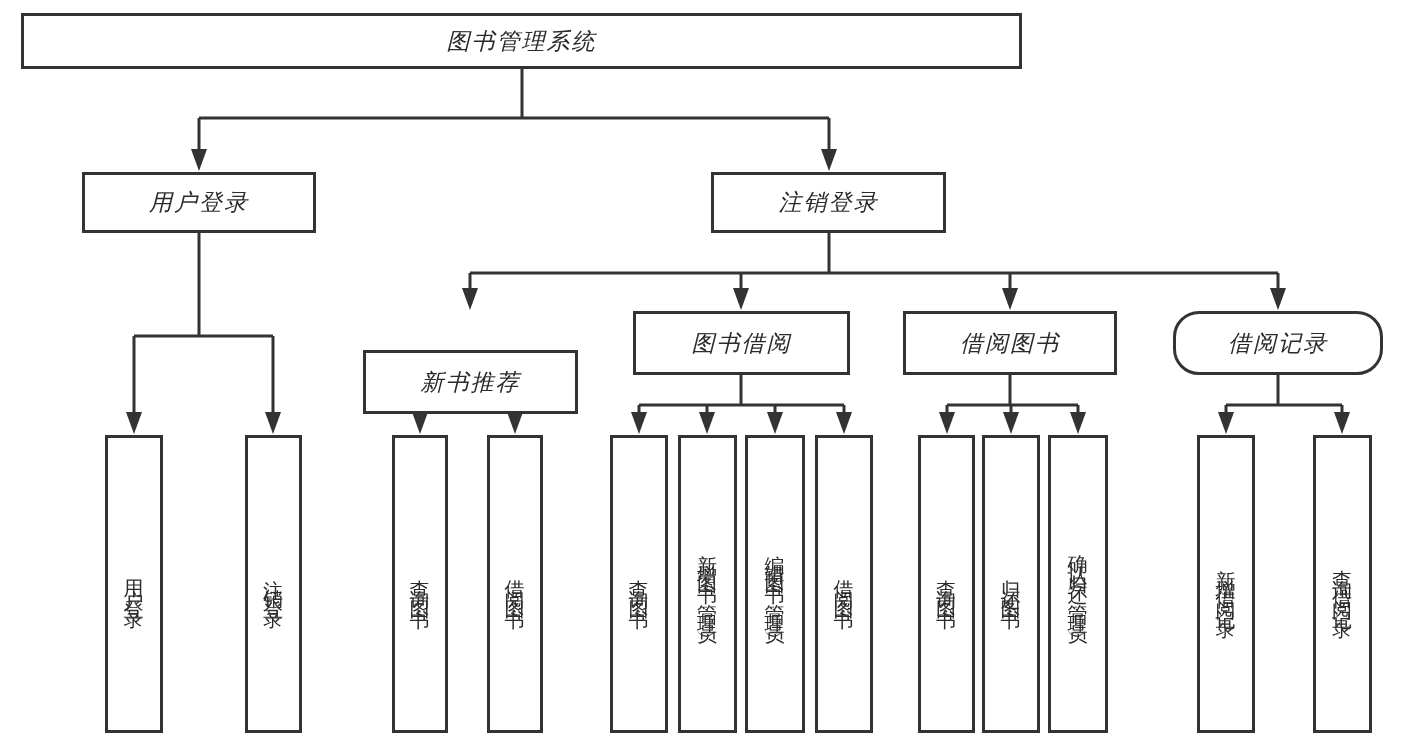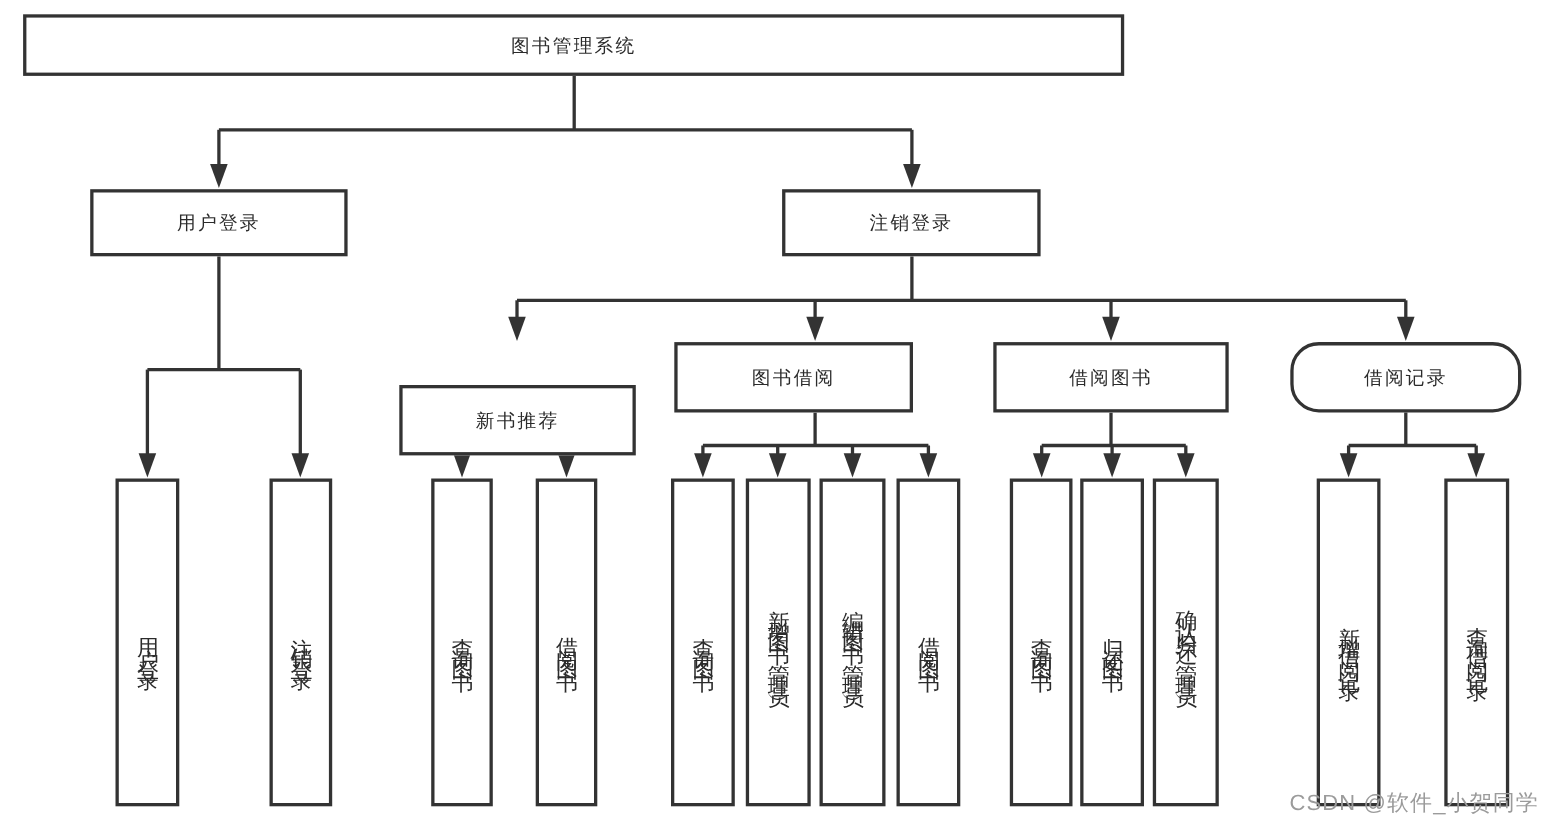--- a/index.html
+++ b/index.html
@@ -12,30 +12,30 @@
     color:var(--text);
   }
   .connectors { position:absolute; left:0; top:0; }
   .connectors path { stroke:var(--line); stroke-width:3; fill:none; }
   .connectors polygon { fill:var(--line); stroke:none; }
   .box {
     position:absolute; box-sizing:border-box;
     border:3px solid var(--line); background:#fff;
     display:flex; align-items:center; justify-content:center;
   }
-  .hlabel { font-size:17px; letter-spacing:2px; white-space:nowrap; }
+  .hlabel { font-size:23px; letter-spacing:2px; white-space:nowrap;font-style:italic; }
   .vlabel {
     writing-mode:vertical-rl; text-orientation:mixed;
     font-size:20px; letter-spacing:10px; line-height:1; white-space:nowrap;
   }
   .lvl1 { left:21px;  top:13px;  width:1001px; height:56px; }
   .lvl2a{ left:82px;  top:172px; width:234px;  height:61px; }
   .lvl2b{ left:711px; top:172px; width:235px;  height:61px; }
   .lvl3a{ left:363px; top:311px; width:215px;  height:64px;margin-top:39px; }
-  .lvl3b{ left:613px; top:311px; width:217px;  height:64px; }
+  .lvl3b{ left:633px; top:311px; width:217px;  height:64px; }
   .lvl3c{ left:903px; top:311px; width:214px;  height:64px; }
   .lvl3d{ left:1173px;top:311px; width:210px;  height:64px;border-radius:26px; }
   .leaf { top:435px; height:298px; }
   .g1a{ left:105px;  width:58px; } .g1b{ left:245px;  width:57px; }
   .g2a{ left:392px;  width:56px; } .g2b{ left:487px;  width:56px; }
   .g3a{ left:610px;  width:58px; } .g3b{ left:678px;  width:59px; }
   .g3c{ left:745px;  width:60px; } .g3d{ left:815px;  width:58px; }
   .g4a{ left:918px;  width:57px; } .g4b{ left:982px;  width:58px; }
   .g4c{ left:1048px; width:60px; }
   .g5a{ left:1197px; width:58px; } .g5b{ left:1313px; width:59px; }
@@ -173,14 +173,13 @@
     <span class="vlabel">确认归还（管理员）</span>
   </div>
 
   <div class="box leaf g5a">
     <span class="vlabel">新增借阅记录</span>
   </div>
   <div class="box leaf g5b">
     <span class="vlabel">查询借阅记录</span>
   </div>
 
-  <div class="watermark">CSDN @软件_小贺同学</div>
 </div>
 
 </body></html>

